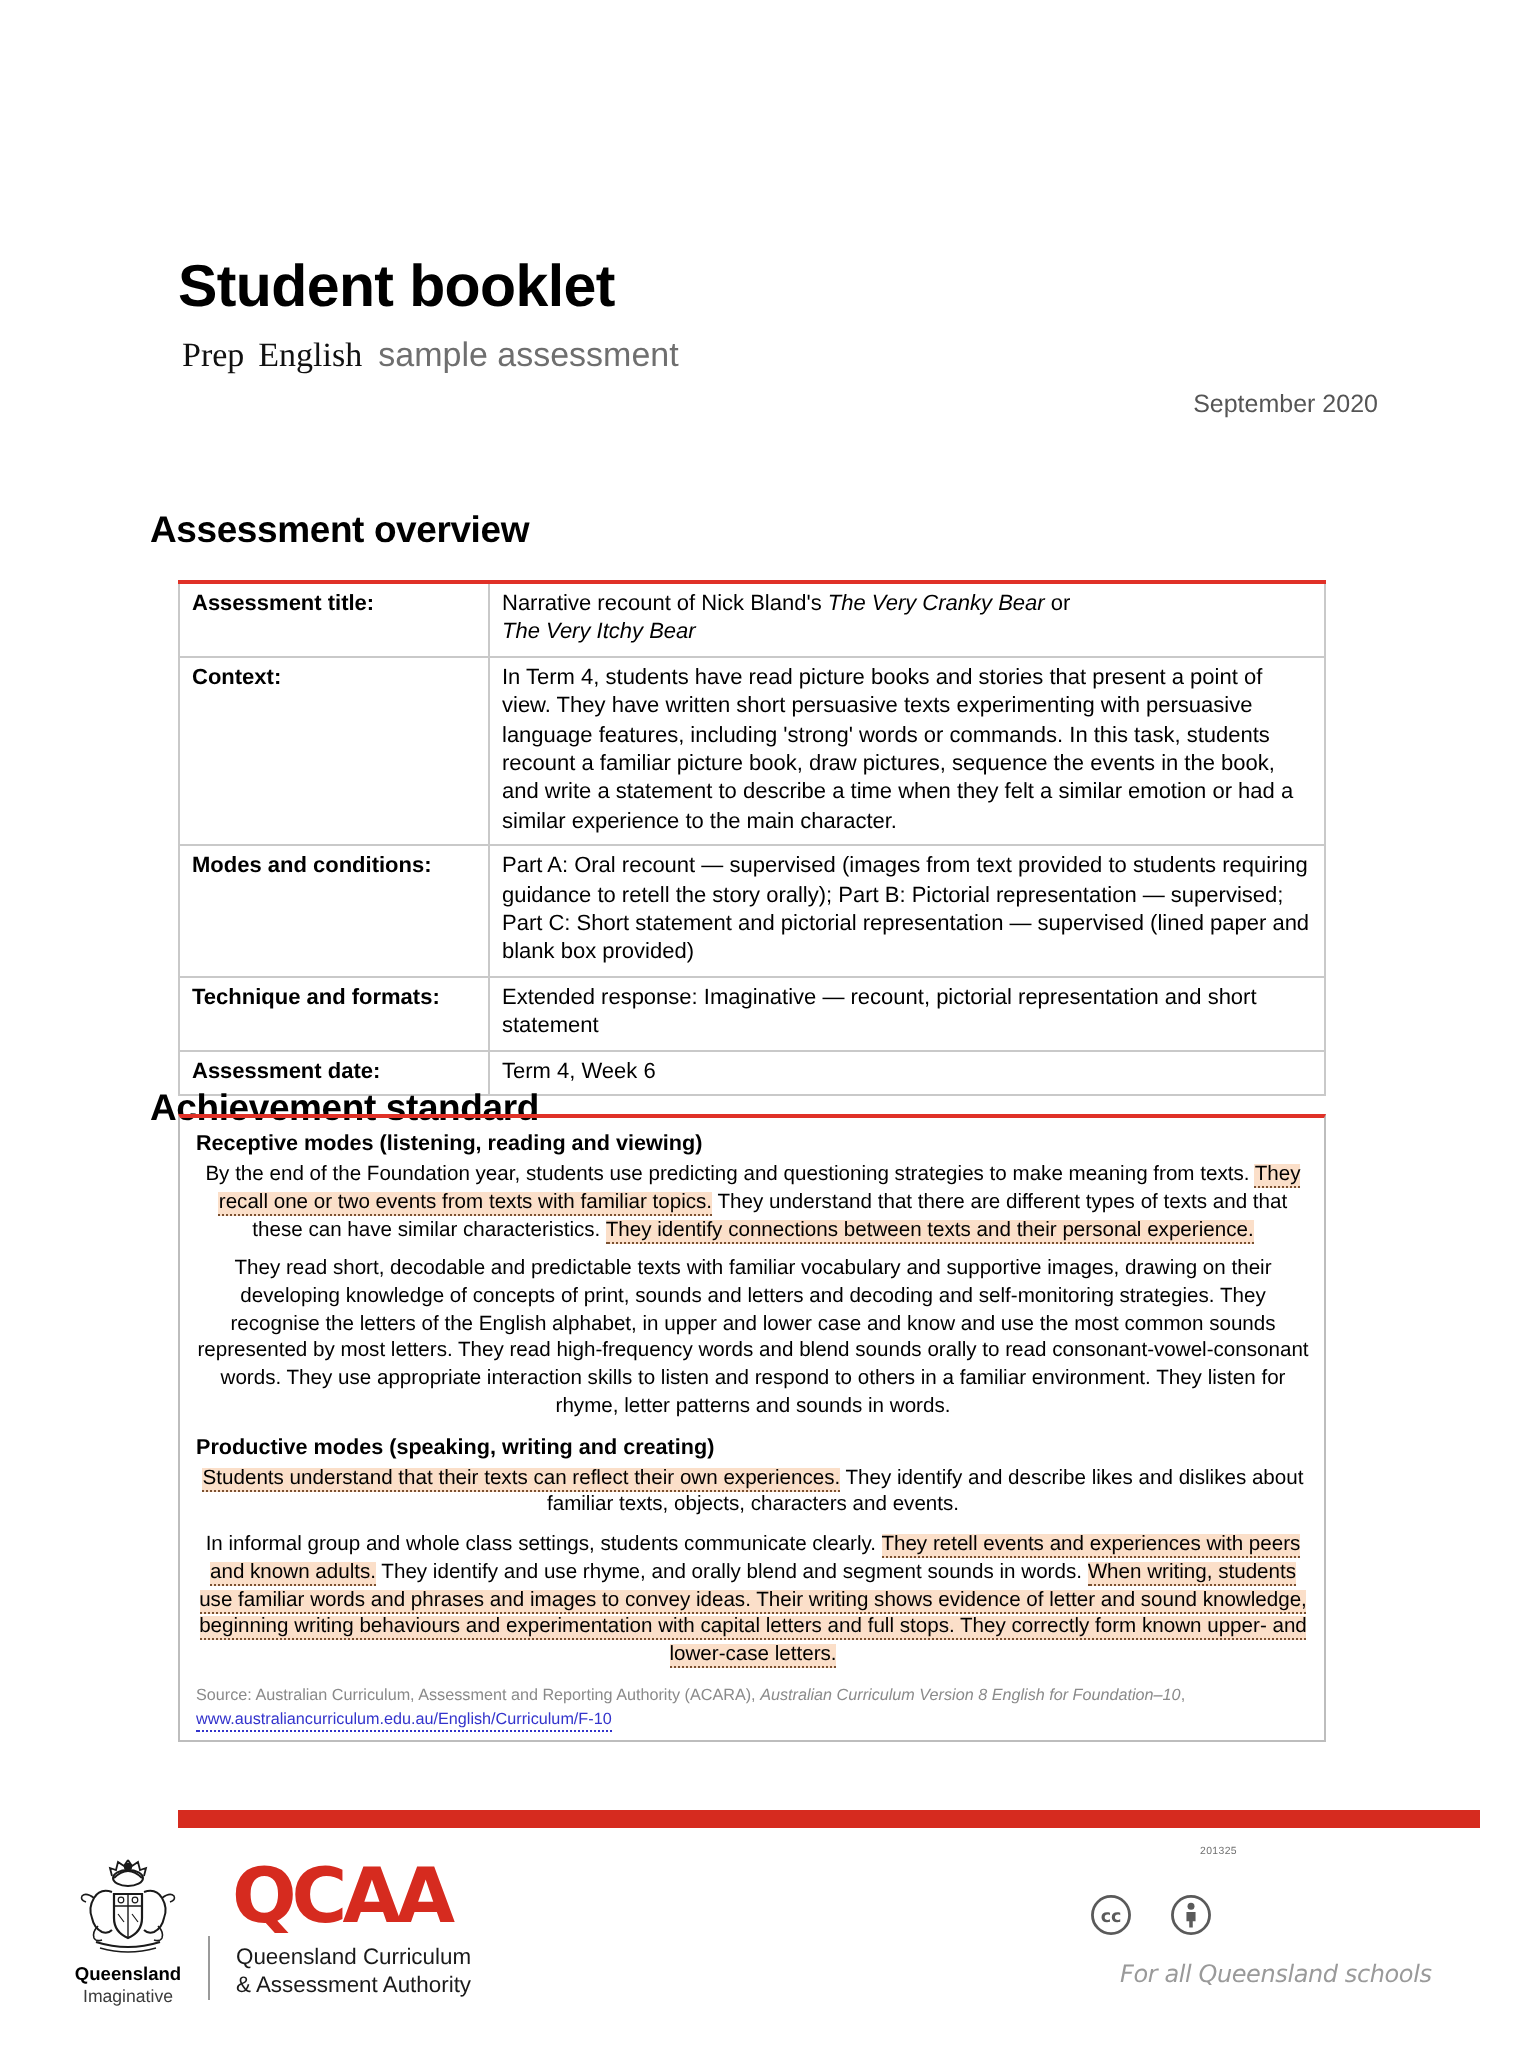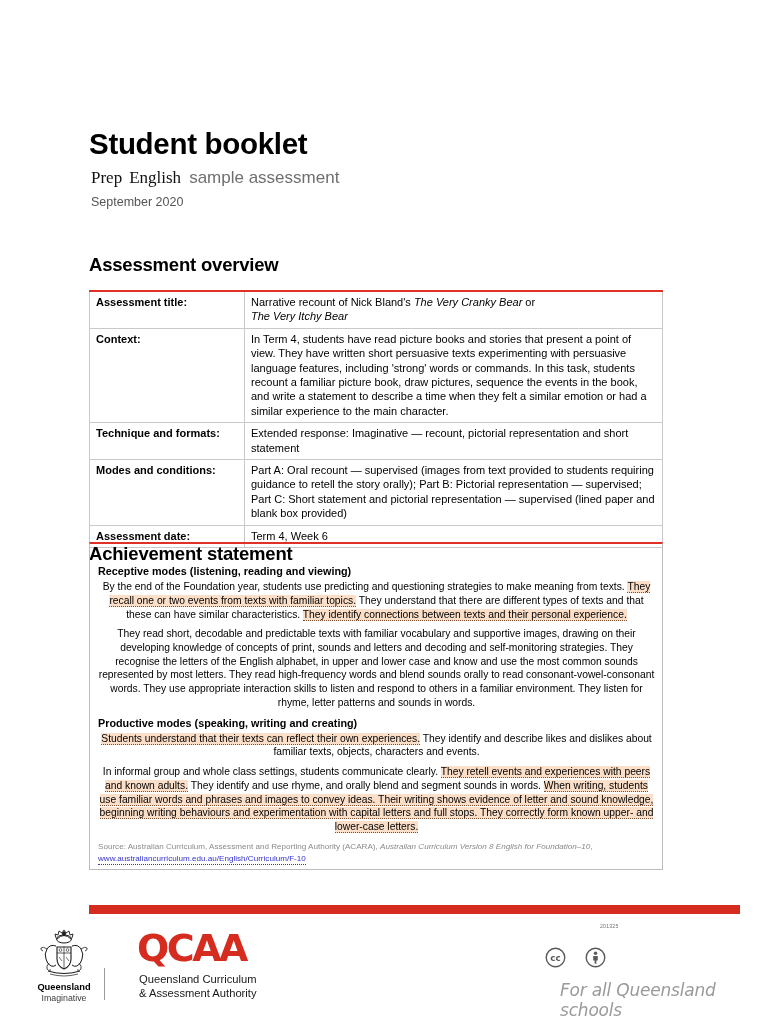--- a/index.html
+++ b/index.html
@@ -51,26 +51,27 @@
   .sub-sample {
     font-family: "Liberation Sans", sans-serif;
     font-size: 17px;
     color: #6f6f6f;
     margin-left: 8px;
   }
   .doc-date {
     font-size: 12.5px;
     color: #555555;
     margin: 0 0 0 2px;
+    text-align: right;
   }
 
   
   .section-heading {
     position: absolute;
-    left: 89px;
+    left: 75px;
     font-size: 18.5px;
     font-weight: bold;
     letter-spacing: -0.2px;
     margin: 0;
   }
   #h-overview { top: 254px; }
   #h-standard { top: 543px; }
 
   
   .overview-table {
@@ -100,28 +101,28 @@
     font-size: 10.4px;
     padding-left: 7px;
   }
   .ov-value { padding-left: 7px; }
   .ital { font-style: italic; }
 
   
   .standard-box {
     position: absolute;
     left: 89px;
-    top: 542px;
+    top: 557px;
     width: 574px;
     box-sizing: border-box;
     border-top: 2.2px solid #e03127;
     border-left: 1px solid #bdbdbd;
     border-right: 1px solid #bdbdbd;
     border-bottom: 1px solid #bdbdbd;
-    padding: 19px 7px 4px 8px;
+    padding: 5px 7px 4px 8px;
   }
   .mode-heading {
     font-size: 10.8px;
     font-weight: bold;
     margin: 1px 0 2px 0;
     line-height: 1.3;
   }
   .mode-heading.second { margin-top: 0; }
   .std-para {
     font-size: 10.3px;
@@ -192,21 +193,20 @@
     left: 104px;
     top: 48px;
     width: 1px;
     height: 32px;
     background: #9a9a9a;
   }
   .qcaa-block {
     position: absolute;
     left: 116px;
     top: 9px;
-    margin-left: 21px;
   }
   .qcaa-word {
     font-size: 38px;
     font-weight: bold;
     color: #d62b1f;
     letter-spacing: -2.5px;
     line-height: 1;
     font-family: "DejaVu Sans", sans-serif;
   }
   .qcaa-sub {
@@ -228,21 +228,21 @@
     position: absolute;
     left: 545px;
     top: 27px;
     display: flex;
     gap: 19px;
   }
   .for-all {
     position: absolute;
     left: 560px;
     top: 60px;
-    font-size: 17px;
+    font-size: 12px;
     font-style: italic;
     color: #9a9a9a;
     font-family: "DejaVu Sans", sans-serif;
     letter-spacing: -0.2px;
   }
 </style>
 </head>
 <body>
 
 <div class="page">
@@ -261,35 +261,35 @@
     <tbody>
       <tr>
         <td class="ov-label">Assessment title:</td>
         <td class="ov-value"><span>Narrative recount of Nick Bland's </span><span class="ital">The Very Cranky Bear</span><span> or</span><br><span class="ital">The Very Itchy Bear</span></td>
       </tr>
       <tr>
         <td class="ov-label">Context:</td>
         <td class="ov-value">In Term 4, students have read picture books and stories that present a point of view. They have written short persuasive texts experimenting with persuasive language features, including 'strong' words or commands. In this task, students recount a familiar picture book, draw pictures, sequence the events in the book, and write a statement to describe a time when they felt a similar emotion or had a similar experience to the main character.</td>
       </tr>
       <tr>
+        <td class="ov-label">Modes and conditions:</td>
+        <td class="ov-value">Part A: Oral recount — supervised (images from text provided to students requiring guidance to retell the story orally); Part B: Pictorial representation — supervised; Part C: Short statement and pictorial representation — supervised (lined paper and blank box provided)</td>
+      </tr>
+      <tr>
         <td class="ov-label">Technique and formats:</td>
         <td class="ov-value">Extended response: Imaginative — recount, pictorial representation and short statement</td>
       </tr>
       <tr>
-        <td class="ov-label">Modes and conditions:</td>
-        <td class="ov-value">Part A: Oral recount — supervised (images from text provided to students requiring guidance to retell the story orally); Part B: Pictorial representation — supervised; Part C: Short statement and pictorial representation — supervised (lined paper and blank box provided)</td>
-      </tr>
-      <tr>
         <td class="ov-label">Assessment date:</td>
         <td class="ov-value">Term 4, Week 6</td>
       </tr>
     </tbody>
   </table>
 
-  <h2 class="section-heading" id="h-standard">Achievement statement</h2>
+  <h2 class="section-heading" id="h-standard">Achievement standard</h2>
 
   <div class="standard-box">
 
     <p class="mode-heading">Receptive modes (listening, reading and viewing)</p>
 
     <p class="std-para"><span>By the end of the Foundation year, students use predicting and questioning strategies to make meaning from texts. </span><span class="hl">They recall one or two events from texts with familiar topics.</span><span> They understand that there are different types of texts and that these can have similar characteristics. </span><span class="hl">They identify connections between texts and their personal experience.</span></p>
 
     <p class="std-para">They read short, decodable and predictable texts with familiar vocabulary and supportive images, drawing on their developing knowledge of concepts of print, sounds and letters and decoding and self-monitoring strategies. They recognise the letters of the English alphabet, in upper and lower case and know and use the most common sounds represented by most letters. They read high-frequency words and blend sounds orally to read consonant-vowel-consonant words. They use appropriate interaction skills to listen and respond to others in a familiar environment. They listen for rhyme, letter patterns and sounds in words.</p>
 
     <p class="mode-heading second">Productive modes (speaking, writing and creating)</p>

